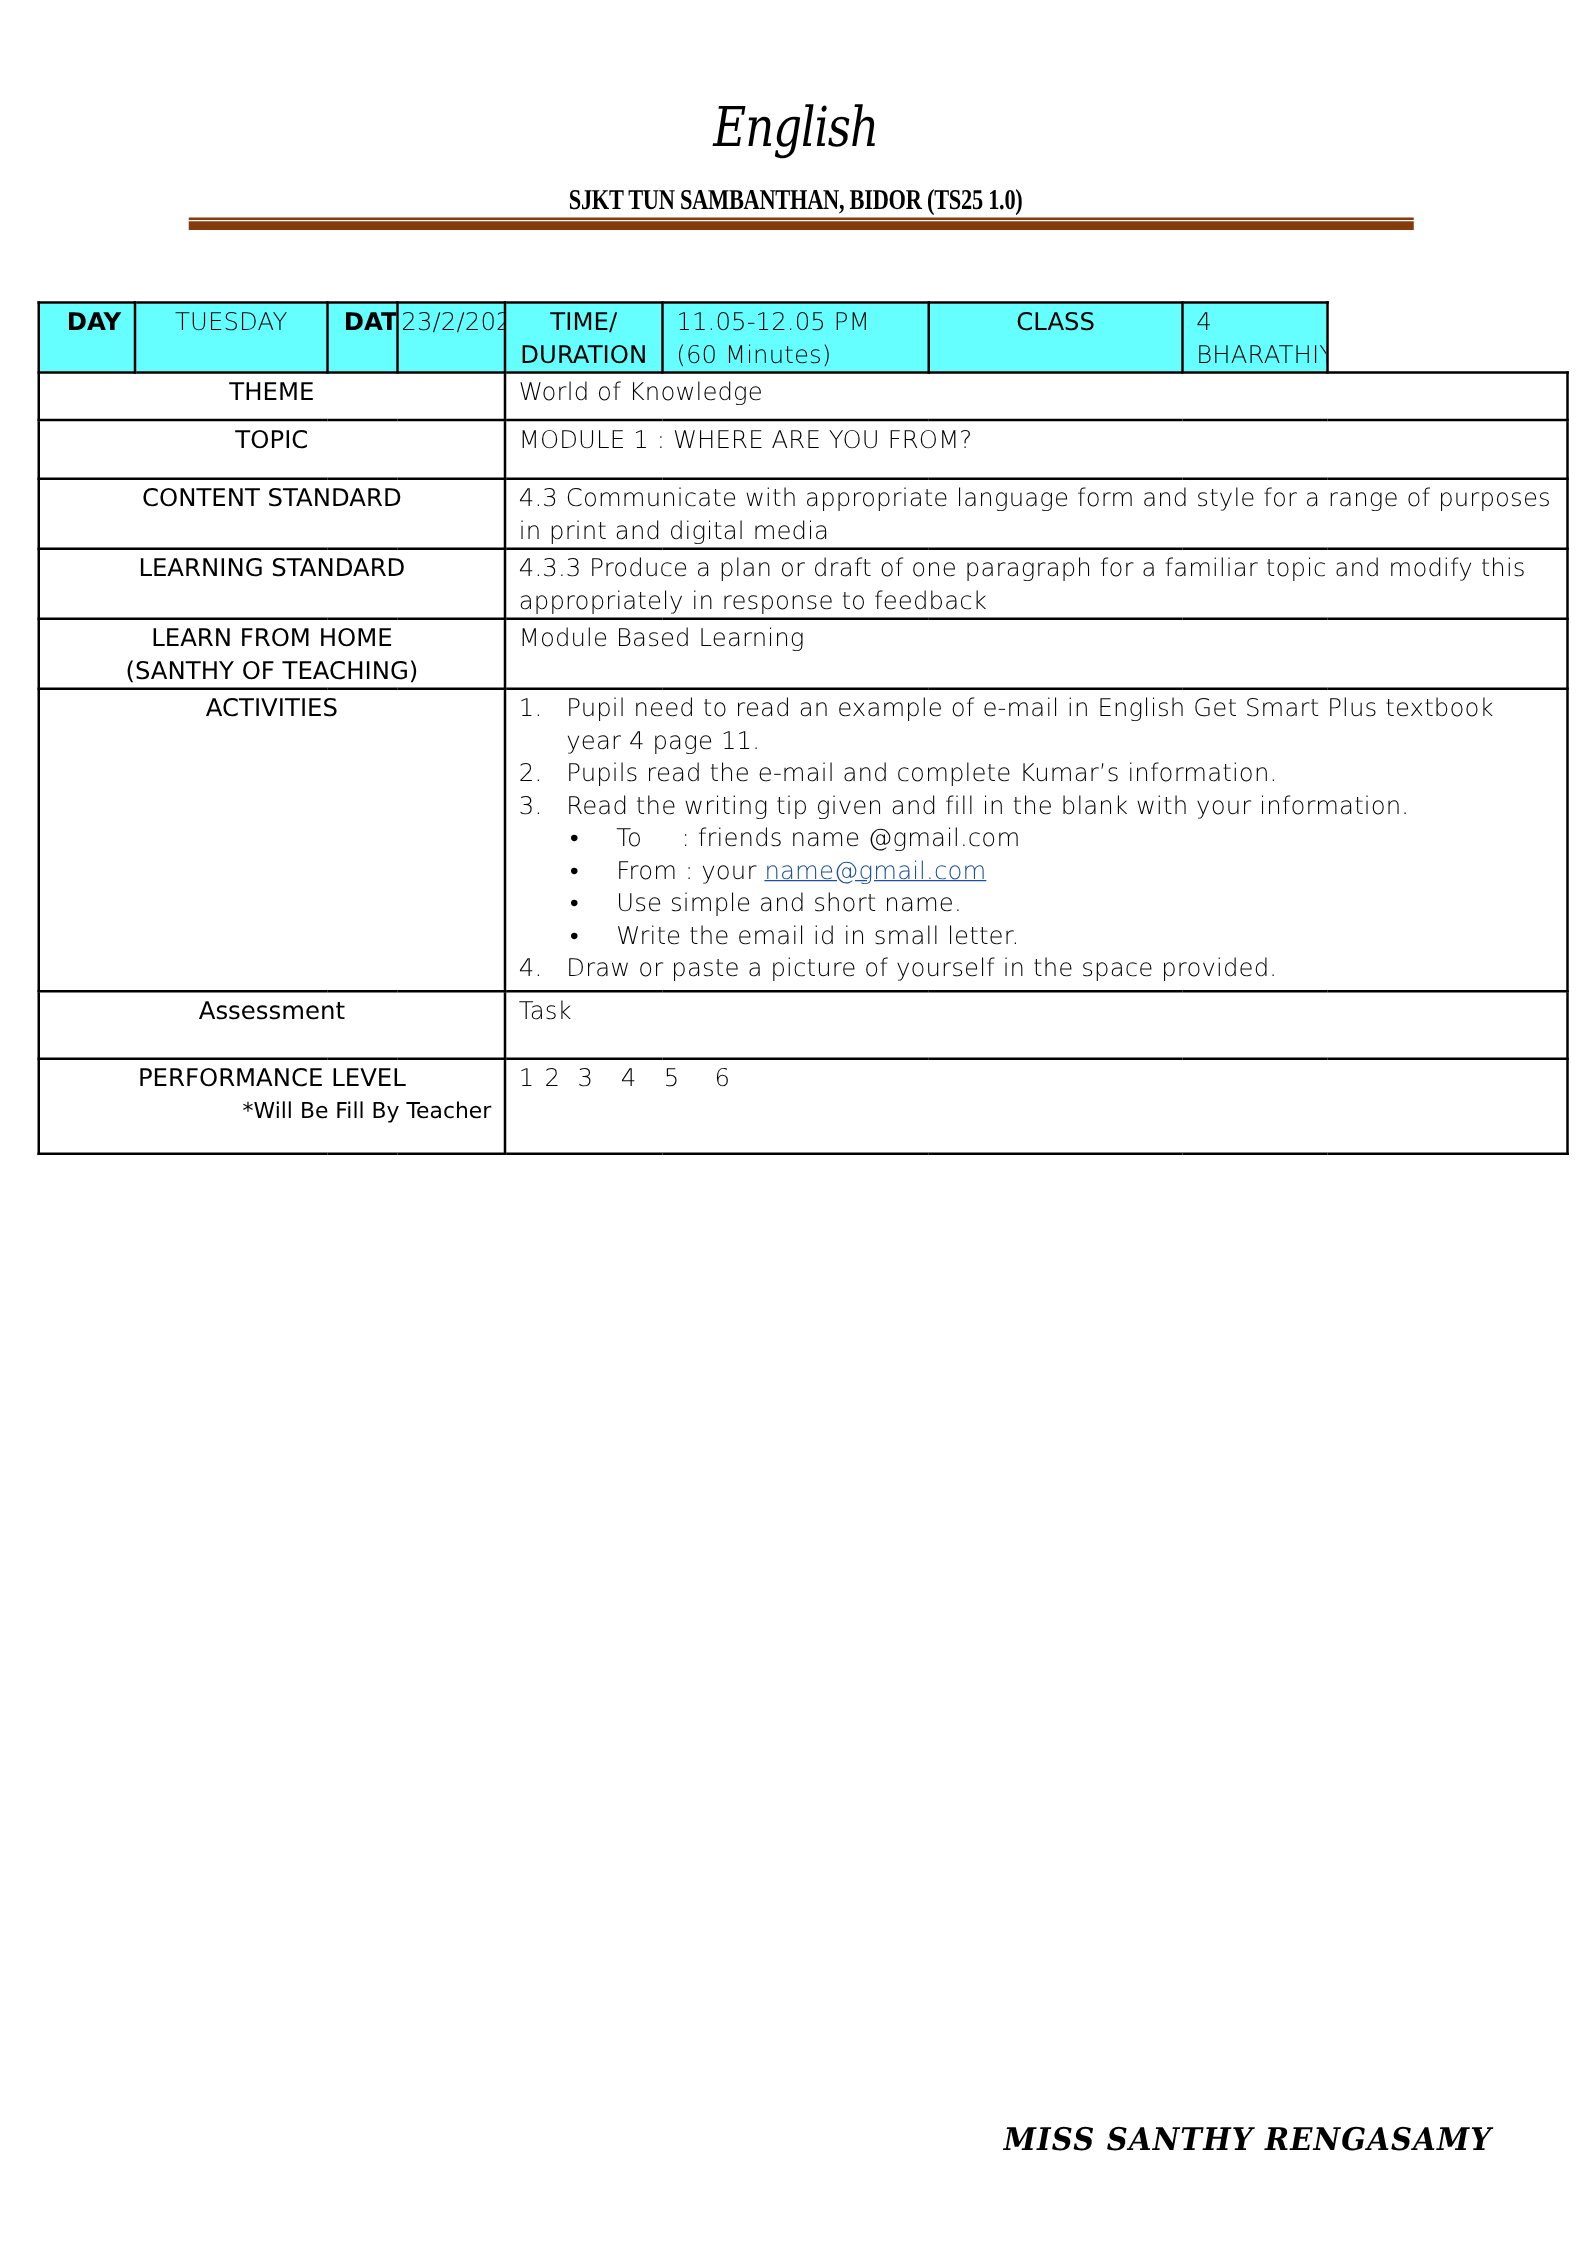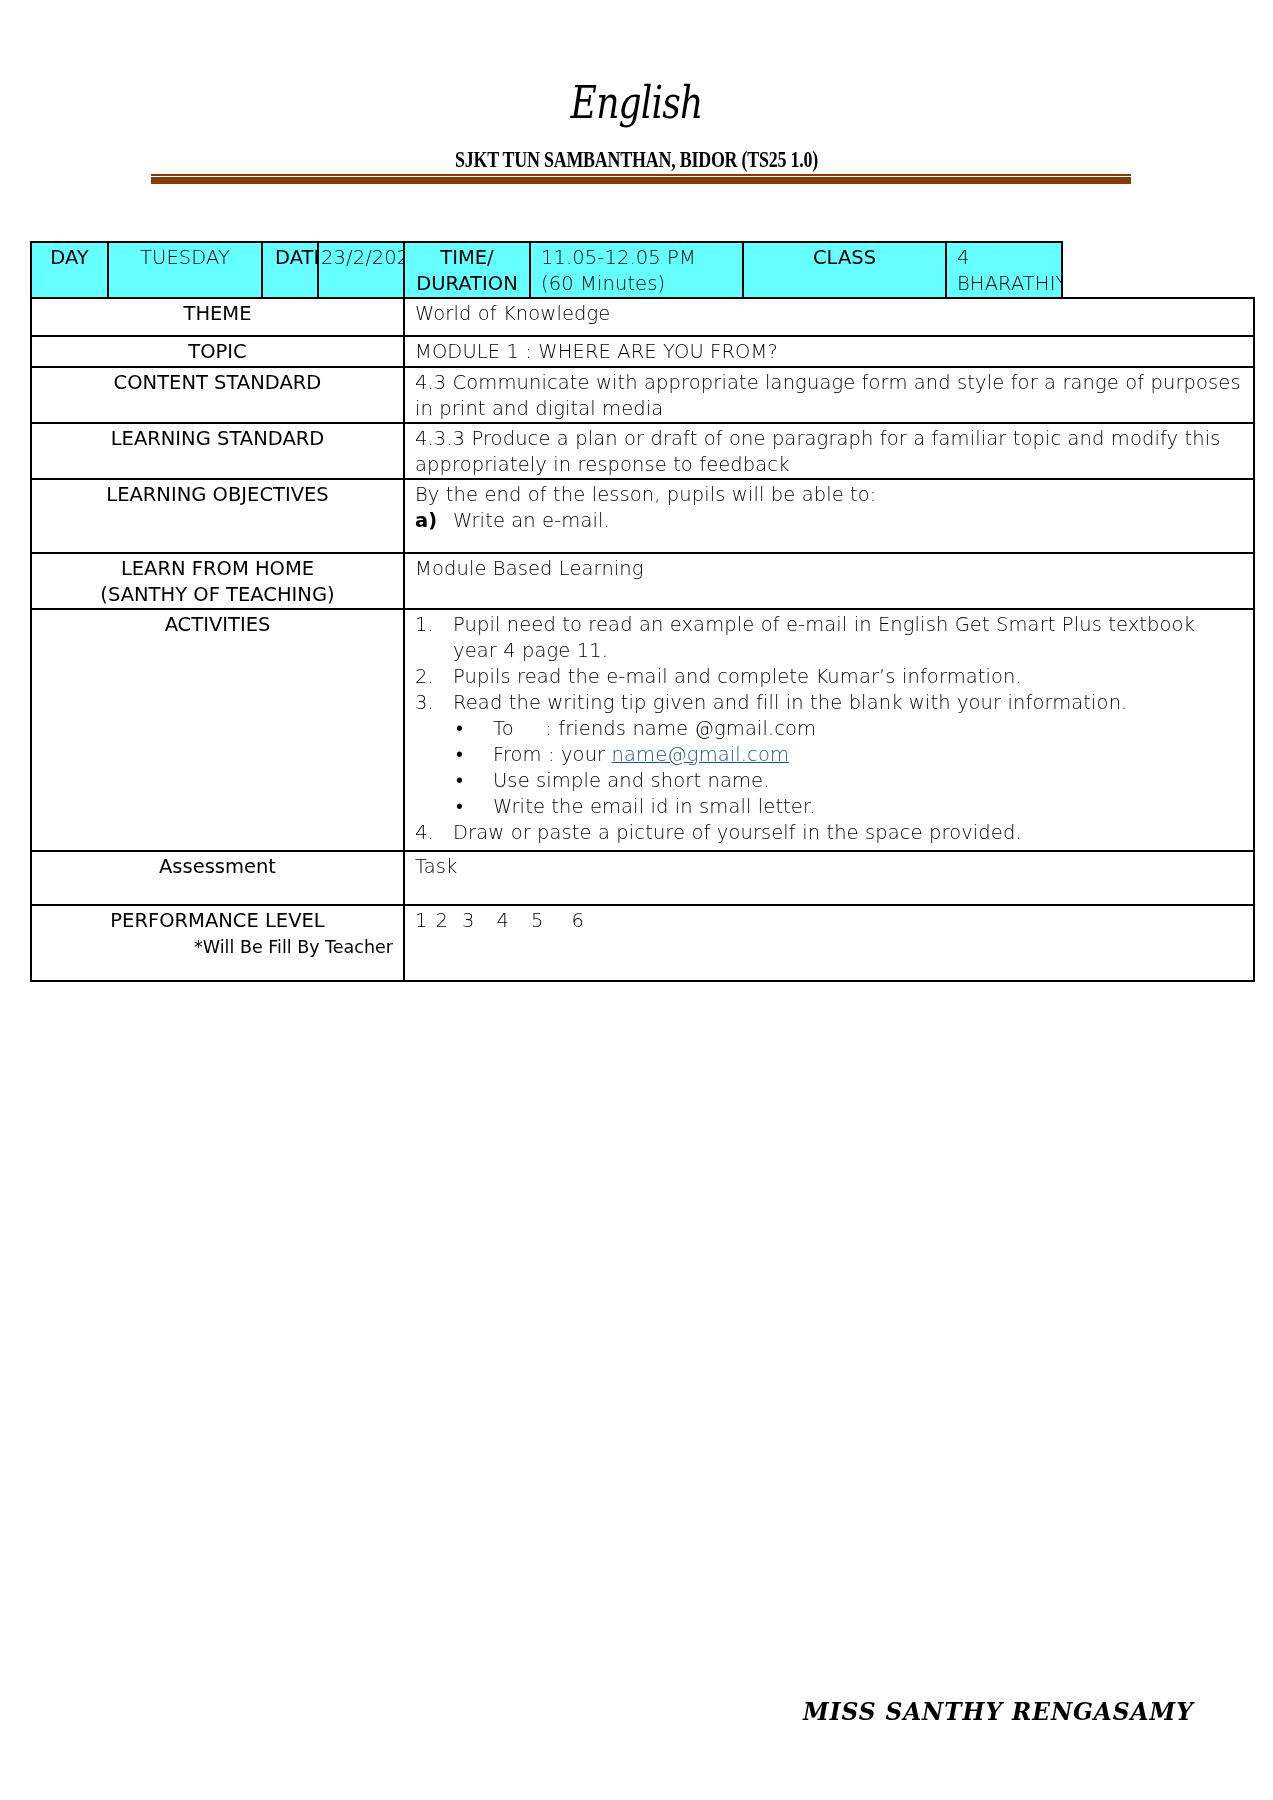--- a/index.html
+++ b/index.html
@@ -13,21 +13,21 @@
             line-height: 26px; transform: scaleX(0.78); letter-spacing: -0.3px; }
   .rule-thin { position: absolute; left: 151px; width: 980px; top: 174px; height: 2px; background: #843c0c; }
   .rule-thick { position: absolute; left: 151px; width: 980px; top: 177px; height: 7px; background: #843c0c; }
 
   table.lp { position: absolute; left: 30px; top: 241px; width: 1223px; border-collapse: collapse;
              table-layout: fixed; font-size: 19.5px; }
   table.lp td { border: 2px solid #000; vertical-align: top; padding: 2px 10px 0 10px;
                 line-height: 26px; overflow: hidden; }
   table.lp tr.hdr td { background: #66ffff; height: 50px; }
   .lbl { font-weight: normal; text-align: center; font-size: 19.5px; }
-  .lbl-left { font-weight: normal; text-align: center; }
+  .lbl-left { font-weight: bold; text-align: right; }
   .val { font-weight: 300; letter-spacing: 0.1px; margin-left: 40px; }
   .sub { font-size: 17.5px; display: block; line-height: 26px; text-align: right; }
   ol.acts { margin: 0; padding: 0 0 0 0; list-style: none; }
   ol.acts > li { position: relative; padding-left: 38px; }
   ol.acts > li .num { position: absolute; left: 0; top: 0; }
   ul.tips { margin: 0; padding: 0; list-style: none; }
   ul.tips li { position: relative; padding-left: 40px; }
   ul.tips li .dot { position: absolute; left: 3px; top: 0; }
   a.mail { color: #1f4e9a; text-decoration: underline; }
   .obj-letter { font-weight: bold; display: inline-block; width: 38px; }
@@ -68,40 +68,31 @@
       <span>11.05-12.05  PM</span><br>
       <span>(60 Minutes)</span>
     </td>
     <td class="lbl">CLASS</td>
     <td class="val">4 BHARATHIYAR</td>
   </tr>
   <tr style="height:38px">
     <td class="lbl" colspan="4">THEME</td>
     <td class="val" colspan="5">World of Knowledge</td>
   </tr>
-  <tr style="height:31px">
+  <tr style="height:47px">
     <td class="lbl" colspan="4">TOPIC</td>
     <td class="val" colspan="5">MODULE 1 : WHERE ARE YOU FROM?</td>
   </tr>
   <tr style="height:54px">
     <td class="lbl" colspan="4">CONTENT STANDARD</td>
     <td class="val" colspan="5">4.3 Communicate with appropriate language form and style for a range of purposes in print and digital media</td>
   </tr>
   <tr style="height:53px">
     <td class="lbl" colspan="4">LEARNING STANDARD</td>
     <td class="val" colspan="5">4.3.3 Produce a plan or draft of one paragraph for a familiar topic and modify this appropriately in response to feedback</td>
-  </tr>
-  <tr style="height:74px">
-    <td class="lbl" colspan="4">LEARNING OBJECTIVES</td>
-    <td class="val" colspan="5">
-      <div>By the end of the lesson, pupils will be able to:</div>
-      <div>
-        <span class="obj-letter">a)</span><span>Write an e-mail.</span>
-      </div>
-    </td>
   </tr>
   <tr style="height:54px">
     <td class="lbl" colspan="4">
       <span>LEARN FROM HOME</span><br>
       <span>(SANTHY OF TEACHING)</span>
     </td>
     <td class="val" colspan="5">Module Based Learning</td>
   </tr>
   <tr style="height:242px">
     <td class="lbl" colspan="4">ACTIVITIES</td>

